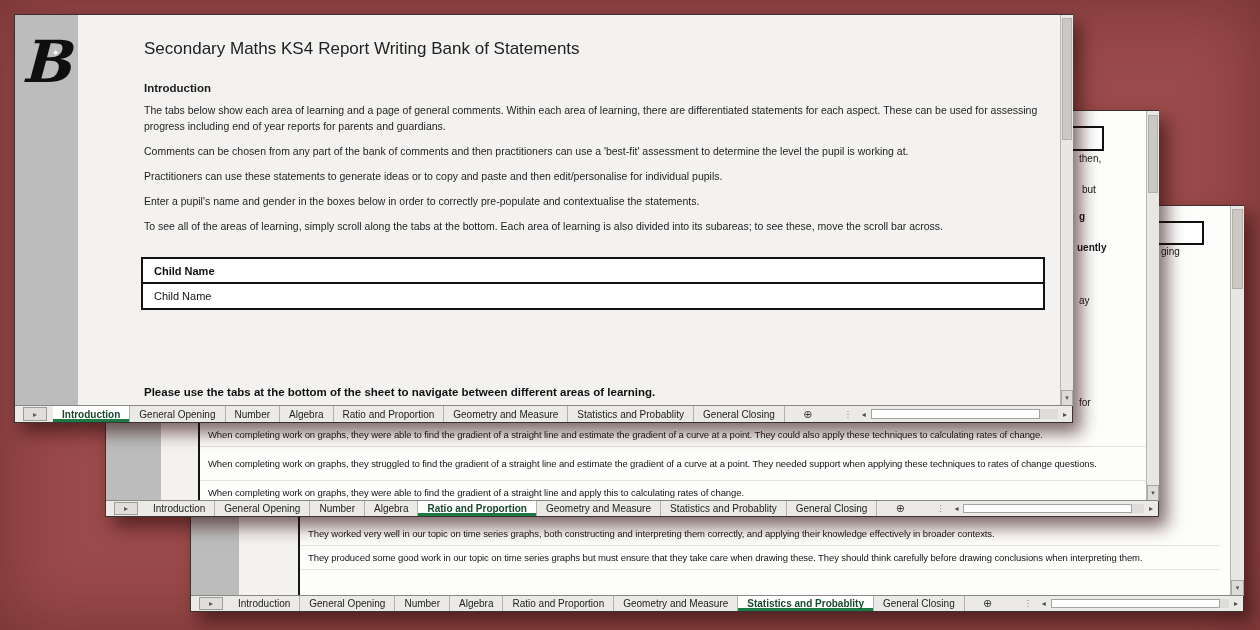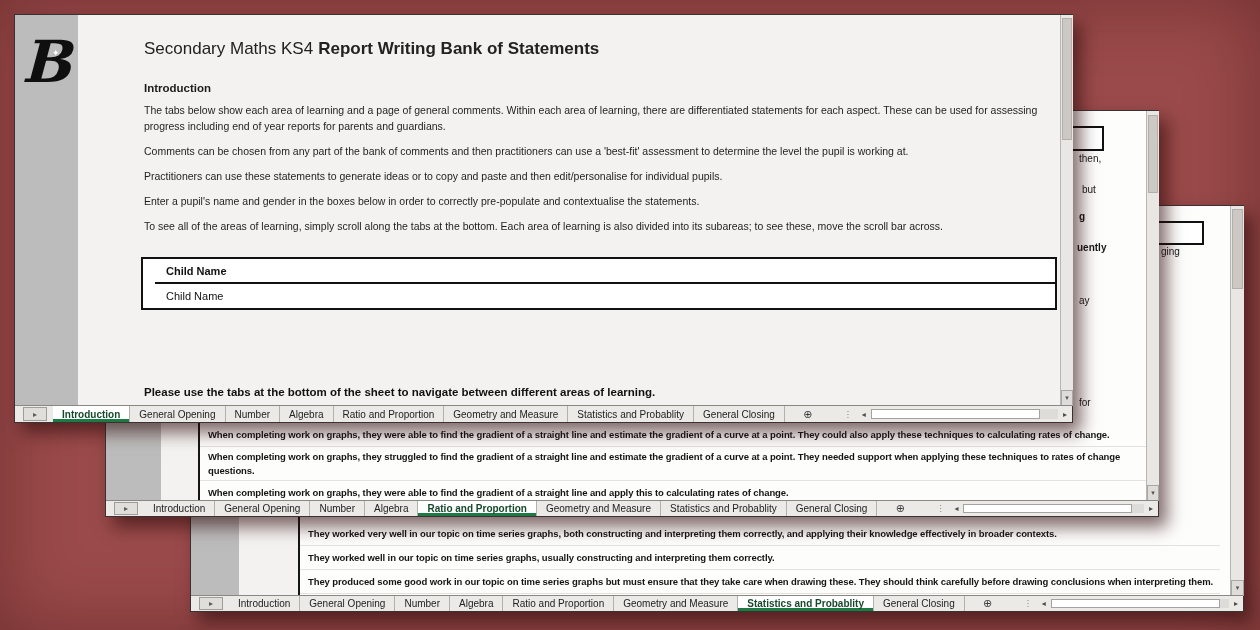--- a/index.html
+++ b/index.html
@@ -35,25 +35,25 @@
   
   .w1{left:14px;top:14px;width:1057px;height:407px;background:#f3f2f0;z-index:3;}
   .w1 .sidebar{width:63px;height:391px;}
   .logo{position:absolute;left:12px;top:16px;width:46px;height:68px;}
   .logo-b{display:block;font-family:"DejaVu Serif","Liberation Serif",serif;font-weight:bold;font-style:italic;
           font-size:58px;line-height:62px;color:#0f0f0f;transform:skew(-4deg);}
   .logo-star{position:absolute;left:25px;top:17px;color:#fff;font-size:9px;}
   .w1-content{position:absolute;left:63px;top:0;width:982px;height:391px;background:#f3f2f0;}
   .w1-title{position:absolute;left:66px;top:24px;font-size:17px;color:#222;}
   .w1-title .treg{font-weight:400;margin-right:5px;}
-  .w1-title .tbold{font-weight:700;}
+  .w1-title .tbold{font-weight:400;}
   .w1-heading{position:absolute;left:66px;top:67px;font-size:11.5px;font-weight:bold;color:#1c1c1c;}
   .w1-paras{position:absolute;left:66px;top:87px;width:905px;font-size:10.5px;line-height:16px;color:#1e1e1e;}
   .w1-paras p{margin:0 0 9px 0;}
-  .field-box{position:absolute;left:63px;width:900px;border:2px solid #111;background:#fff;padding-left:12px;}
+  .field-box{position:absolute;left:63px;width:900px;border:2px solid #111;background:#fff;}
   .field-label-row{height:23px;display:flex;align-items:center;padding-left:11px;
                    font-size:11px;font-weight:bold;color:#111;border-bottom:2px solid #111;}
   .field-value-row{height:24px;display:flex;align-items:center;padding-left:11px;font-size:11px;color:#111;}
   .w1-footer{position:absolute;left:66px;top:371px;font-size:11.5px;font-weight:bold;color:#111;}
   .w1 .vscroll{left:1045px;width:12px;height:391px;}
   
   .w2{left:105px;top:110px;width:1052px;height:405px;z-index:2;}
   .w3{left:190px;top:205px;width:1052px;height:405px;z-index:1;}
   .w2 .sidebar{width:55px;height:390px;}
   .w3 .sidebar{width:48px;height:390px;}
@@ -65,42 +65,39 @@
   .w3 .vscroll{left:1039px;width:13px;height:390px;}
   .box-frag{position:absolute;border:2px solid #111;background:#fff;}
   .w2 .box-frag{left:300px;top:15px;width:694px;height:21px;}
   .w3 .box-frag{left:400px;top:15px;width:609px;height:20px;}
   .frag{position:absolute;font-size:10px;color:#171717;}
   .frag.b{font-weight:bold;}
   .stmts{position:absolute;display:block;}
   .w2 .stmts{left:94px;top:312px;width:946px;}
   .w3 .stmts{left:109px;top:315px;width:920px;}
   .stmt-row{display:flex;align-items:center;padding-left:8px;border-bottom:1px solid #e4e2dc;
-            font-size:9.5px;letter-spacing:-0.1px;color:#141414;overflow:hidden;font-weight:bold;}
+            font-size:9.5px;letter-spacing:-0.1px;color:#141414;overflow:hidden;}
   .stmt-row.l1{white-space:nowrap;}
   .w2 .r1{height:23px;} .w2 .r2{height:33px;line-height:14px;} .w2 .r3{height:22px;}
   .w3 .r1{height:24px;} .w3 .r2{height:23px;} .w3 .r3{height:23px;padding-left:8px;}
 </style>
 </head>
 <body>
 
 <div class="stage">
 
   <div class="window w3">
     <div class="colA"></div>
     <div class="sidebar"></div>
     <div class="vline"></div>
     <div class="box-frag"></div>
     <span class="frag" style="left:970px;top:40px">ging</span>
     <div class="stmts">
       <div class="stmt-row r1 l1">
           <span>They worked very well in our topic on time series graphs, both constructing and interpreting them correctly, and applying their knowledge effectively in broader contexts.</span>
-        </div>
-      <div class="stmt-row r2 l1">
-          <span>They worked well in our topic on time series graphs, usually constructing and interpreting them correctly.</span>
         </div>
       <div class="stmt-row r3 l1">
           <span>They produced some good work in our topic on time series graphs but must ensure that they take care when drawing these. They should think carefully before drawing conclusions when interpreting them.</span>
         </div>
     </div>
     <div class="vscroll">
       <div class="vthumb" style="top:3px;height:78px"></div>
       <div class="vdown">
           <span>▾</span>
         </div>

